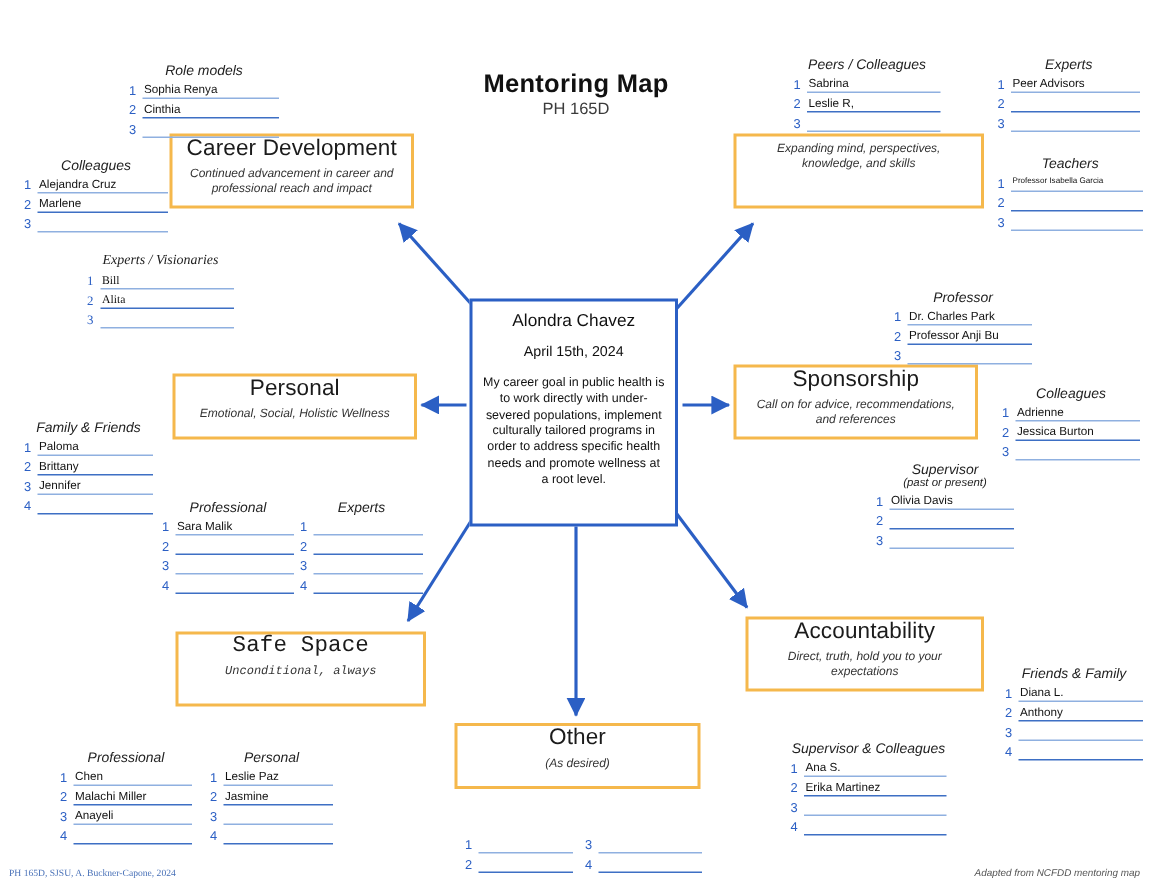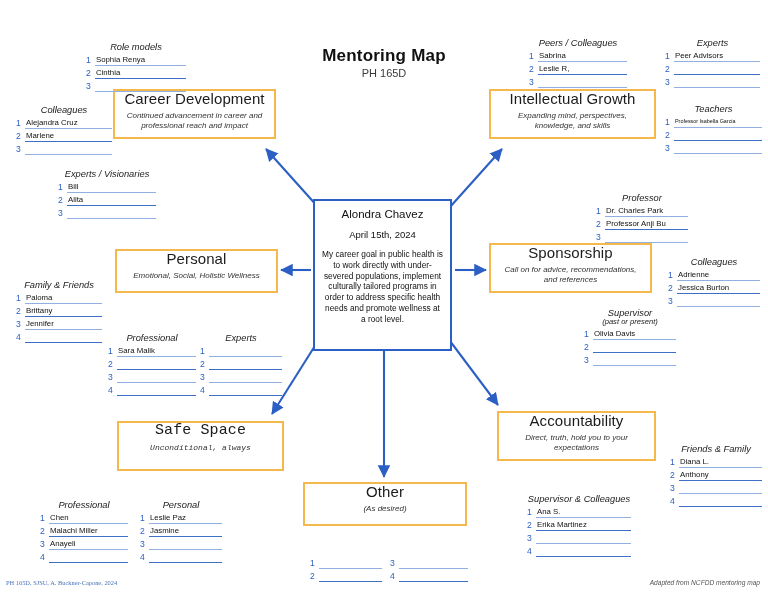--- a/index.html
+++ b/index.html
@@ -72,21 +72,21 @@
     flex:1 1 auto;border-bottom:1.1px solid #8FB0E0;
     line-height:11px;font-size:7.8px;color:#111;
     white-space:nowrap;overflow:hidden;padding-left:1px;
   }
   .row .ln.dark{border-bottom-color:#3D6FC4;}
   .row .ln.tiny{font-size:5.4px;}
 
   
   #l-rolemodels{left:86px;top:30px;width:100px;}
   #l-colleagues-cd{left:16px;top:93px;width:96px;}
-  #l-experts-vis{left:58px;top:157px;width:98px;}
+  #l-experts-vis{left:58px;top:157px;width:98px;font-family:Liberation Serif, serif;}
   #l-family{left:16px;top:268px;width:86px;}
   #l-prof-personal{left:108px;top:321px;width:88px;}
   #l-experts-personal{left:200px;top:321px;width:82px;}
   #l-prof-safe{left:40px;top:488px;width:88px;}
   #l-personal-safe{left:140px;top:488px;width:82px;}
   #l-peers{left:529px;top:26px;width:98px;}
   #l-experts-ig{left:665px;top:26px;width:95px;}
   #l-teachers{left:665px;top:92px;width:97px;}
   #l-professor{left:596px;top:181px;width:92px;}
   #l-colleagues-sp{left:668px;top:245px;width:92px;}
@@ -138,21 +138,20 @@
     <div class="center-name">Alondra Chavez</div>
     <div class="center-date">April 15th, 2024</div>
     <div class="center-goal">My career goal in public health is to work directly with under-severed populations, implement culturally tailored programs in order to address specific health needs and promote wellness at a root level.</div>
   </div>
 
   <div class="cat" id="cat-career">
     <div class="cat-title">Career Development</div>
     <div class="cat-sub">Continued advancement in career and professional reach and impact</div>
   </div>
   <div class="cat" id="cat-intellectual">
-    <div class="cat-title">Intellectual Growth</div>
     <div class="cat-sub">Expanding mind, perspectives, knowledge, and skills</div>
   </div>
   <div class="cat" id="cat-personal">
     <div class="cat-title">Personal</div>
     <div class="cat-sub">Emotional, Social, Holistic Wellness</div>
   </div>
   <div class="cat" id="cat-sponsorship">
     <div class="cat-title">Sponsorship</div>
     <div class="cat-sub">Call on for advice, recommendations, and references</div>
   </div>

